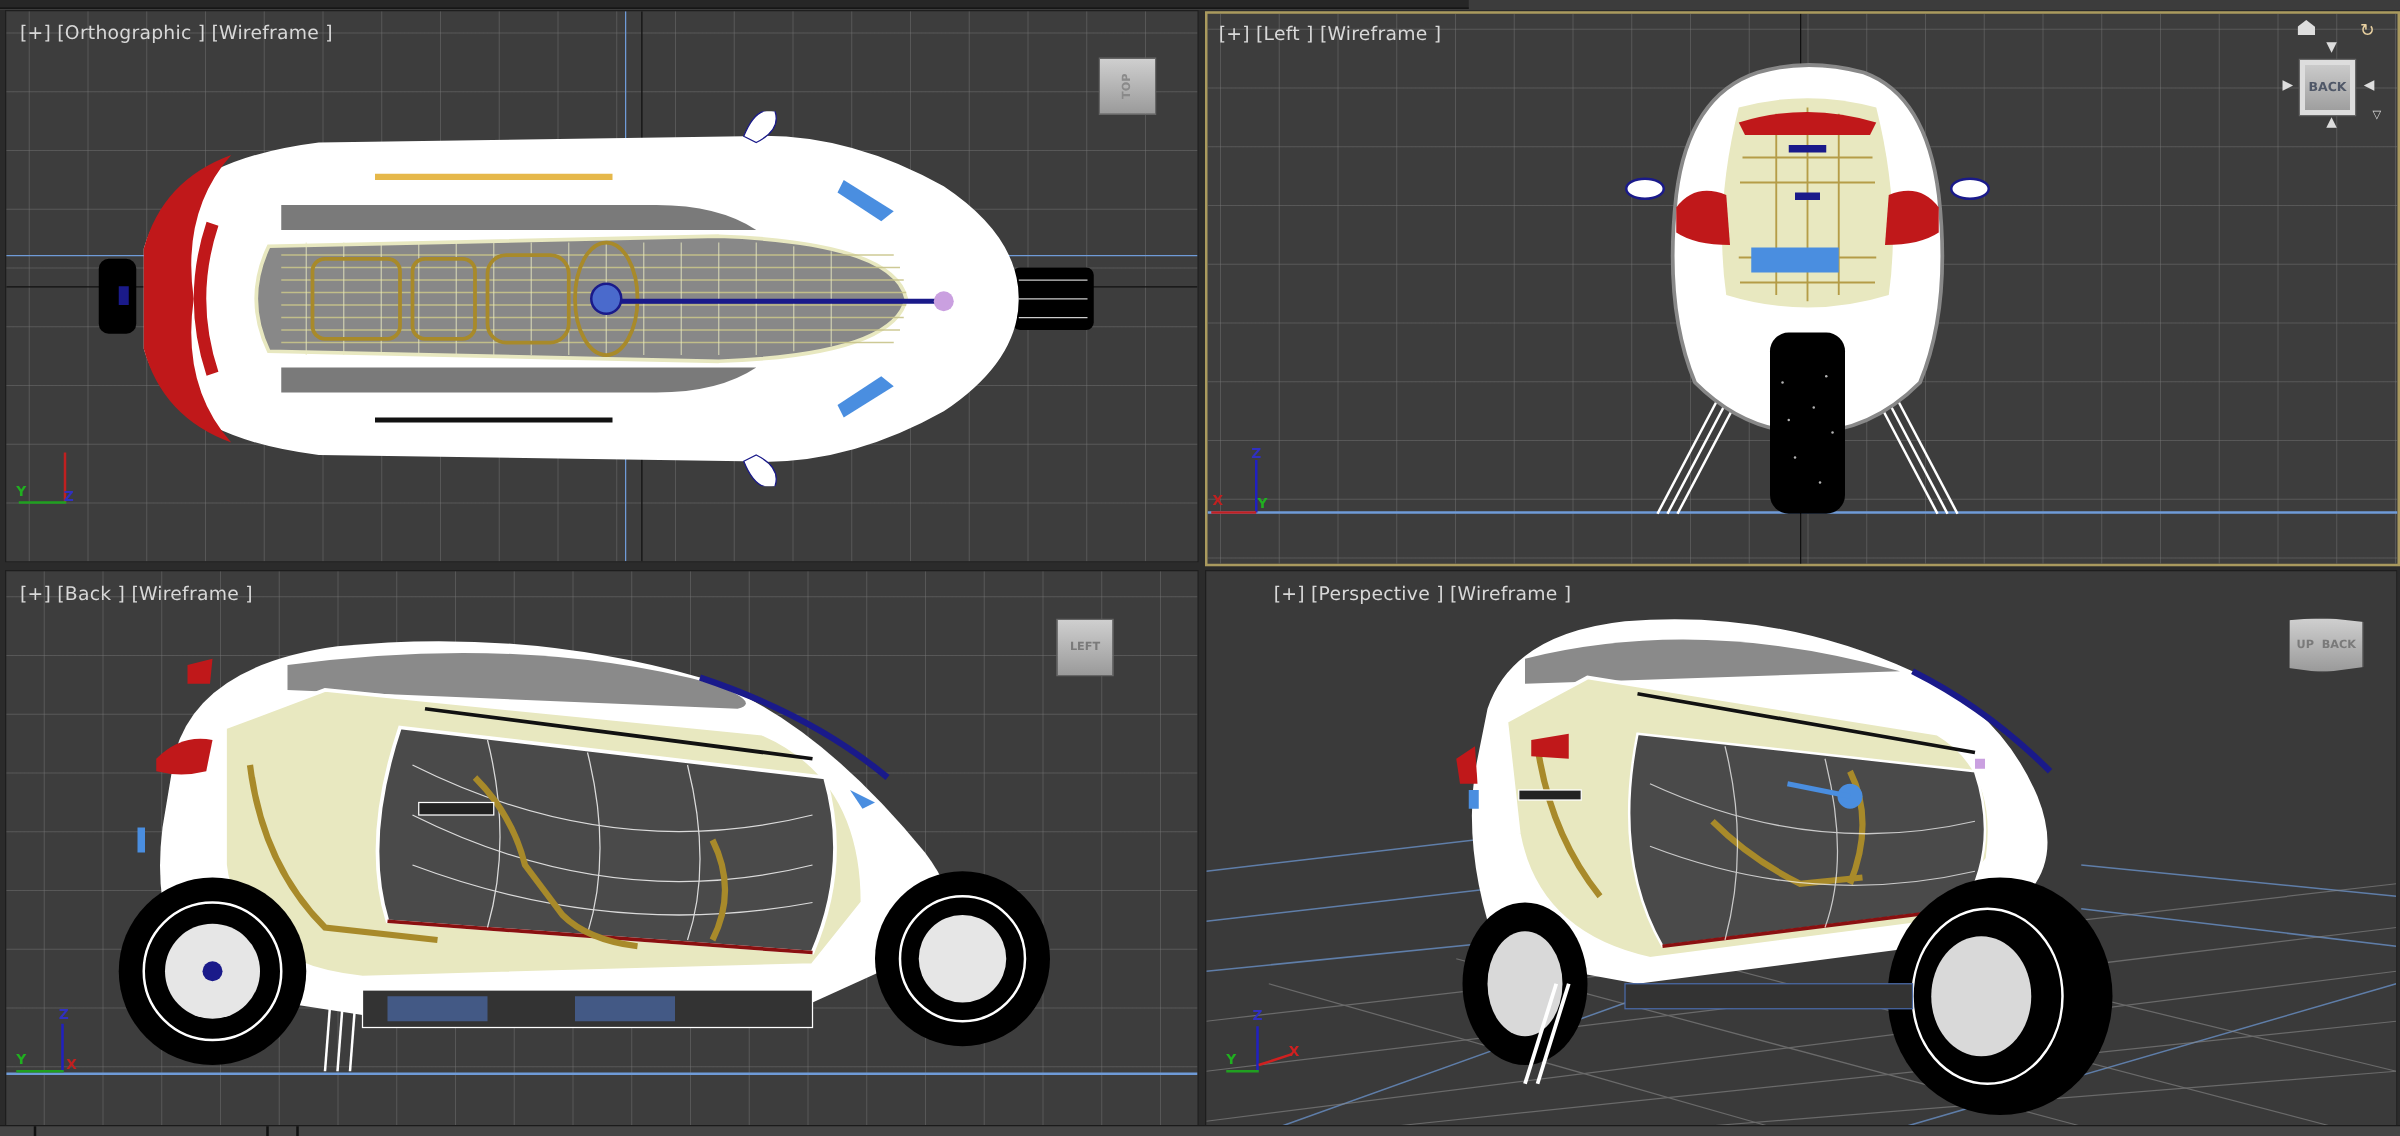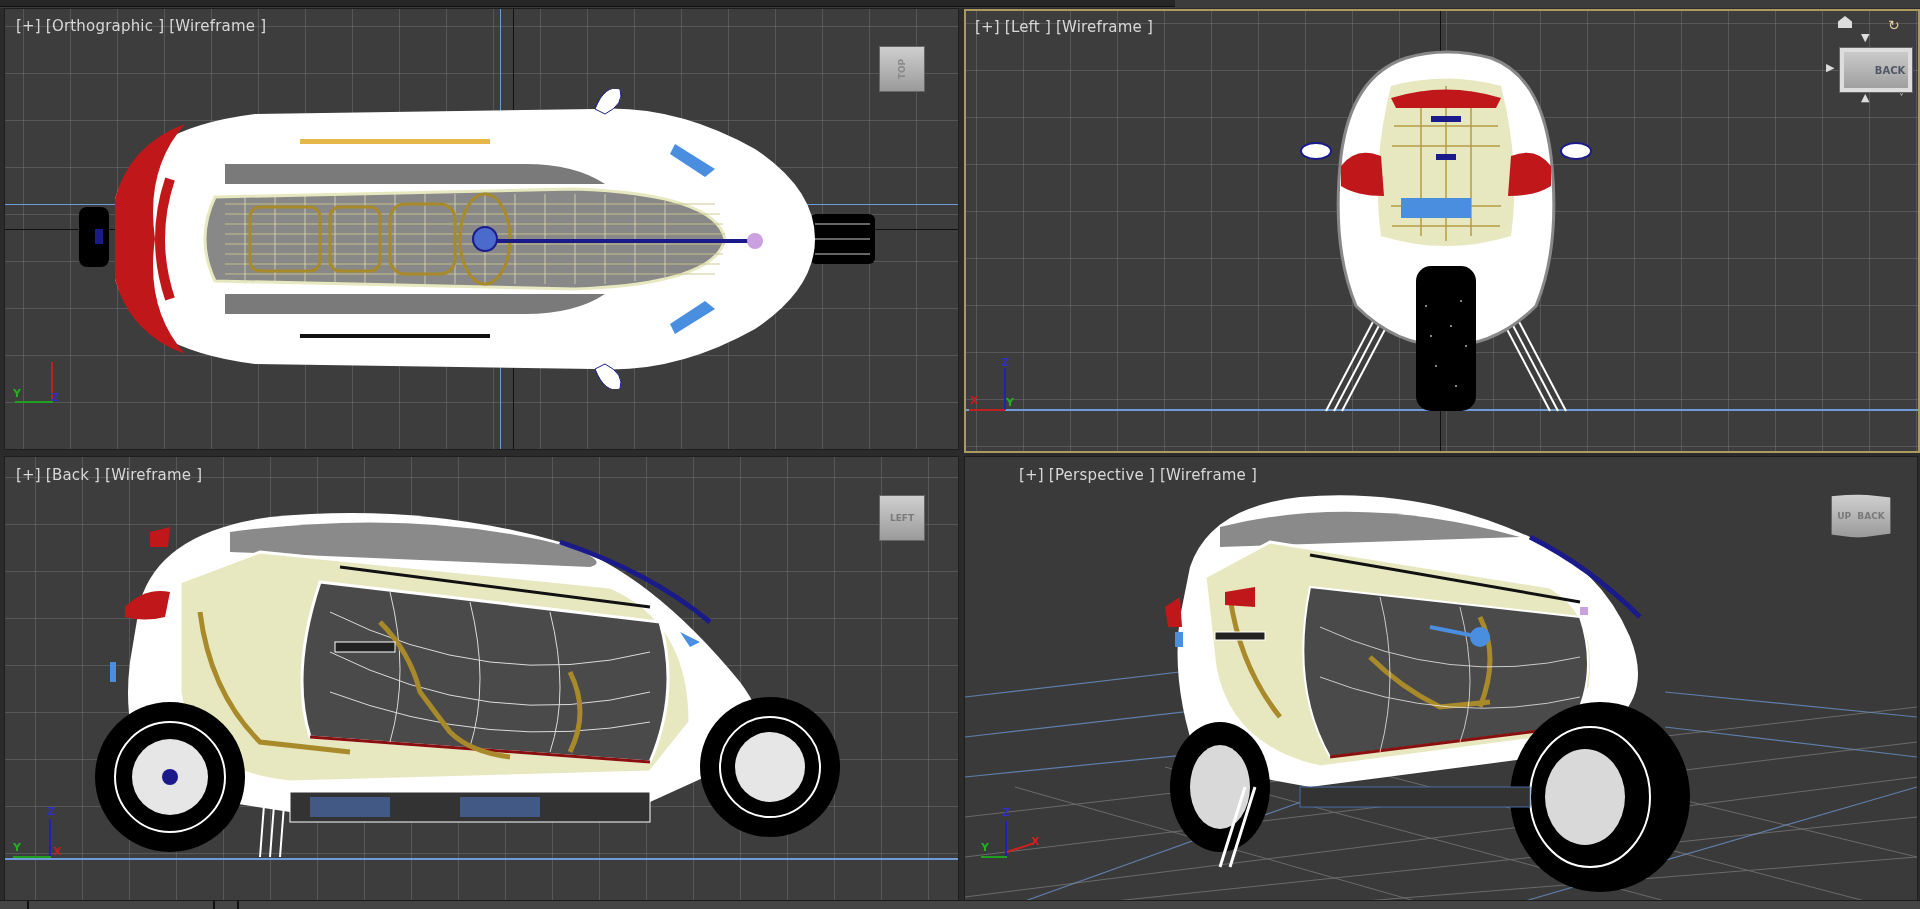--- a/index.html
+++ b/index.html
@@ -183,21 +183,21 @@
       </g>
   </svg>
 
   <div class="navbtn" style="left:872px; top:5px; width:14px; height:12px; background:#ddd; clip-path:polygon(50% 0,100% 45%,100% 100%,0 100%,0 45%);"></div>
   <div class="navbtn" style="left:922px; top:6px; color:#e8d0a0; font-size:14px;">↻</div>
   <div class="navbtn" style="left:895px; top:20px;">▼</div>
   <div class="navbtn" style="left:860px; top:50px;">▶</div>
   <div class="navbtn" style="left:925px; top:50px;">◀</div>
   <div class="navbtn" style="left:895px; top:80px;">▲</div>
   <div class="navbtn" style="left:932px; top:76px; font-size:9px;">▽</div>
-  <div class="viewcube" style="left:873px; top:36px; width:44px; height:44px; box-shadow:0 0 0 4px #ddd inset;padding-left:28px;">
+  <div class="viewcube" style="left:873px; top:36px; width:44px; height:44px; box-shadow:0 0 0 4px #ddd inset;">
     <span style="font-size:10px; color:#505868;">BACK</span>
   </div>
 
   <div class="gizmo" style="left:0; top:345px;">
     <div style="position:absolute; left:38px; top:12px; width:2px; height:42px; background:#2020c0;"></div>
     <div style="position:absolute; left:3px; top:53px; width:36px; height:2px; background:#c02020;"></div>
     <span class="gx" style="left:4px; top:38px; color:#c02020;">X</span>
     <span class="gy" style="left:40px; top:40px; color:#20b020;">Y</span>
     <span class="gz" style="left:35px; top:0px; color:#3030c0;">Z</span>
   </div>
@@ -262,21 +262,21 @@
     <circle cx="680" cy="275" r="50" fill="none" stroke="#fff" stroke-width="2"></circle>
     <circle cx="680" cy="275" r="35" fill="#fff" opacity="0.9"></circle>
 
     <g stroke="#fff" stroke-width="2">
         <line x1="175" y1="300" x2="170" y2="365"></line>
         <line x1="185" y1="300" x2="180" y2="365"></line>
         <line x1="195" y1="300" x2="190" y2="365"></line>
       </g>
   </svg>
 
-  <div class="viewcube" style="left:874px; top:38px; width:44px; height:44px; color:#7a7a7a;">
+  <div class="viewcube" style="left:840px; top:38px; width:44px; height:44px; color:#7a7a7a;">
     <span style="font-size:9px;">LEFT</span>
   </div>
 
   <div class="gizmo" style="left:4px; top:352px;">
     <div style="position:absolute; left:40px; top:10px; width:2px; height:38px; background:#2020c0;"></div>
     <div style="position:absolute; left:4px; top:47px; width:38px; height:2px; background:#20a020;"></div>
     <span class="gy" style="left:4px; top:32px; color:#20b020;">Y</span>
     <span class="gz" style="left:38px; top:-4px; color:#3030c0;">Z</span>
     <span class="gx" style="left:44px; top:36px; color:#c02020;">X</span>
   </div>

